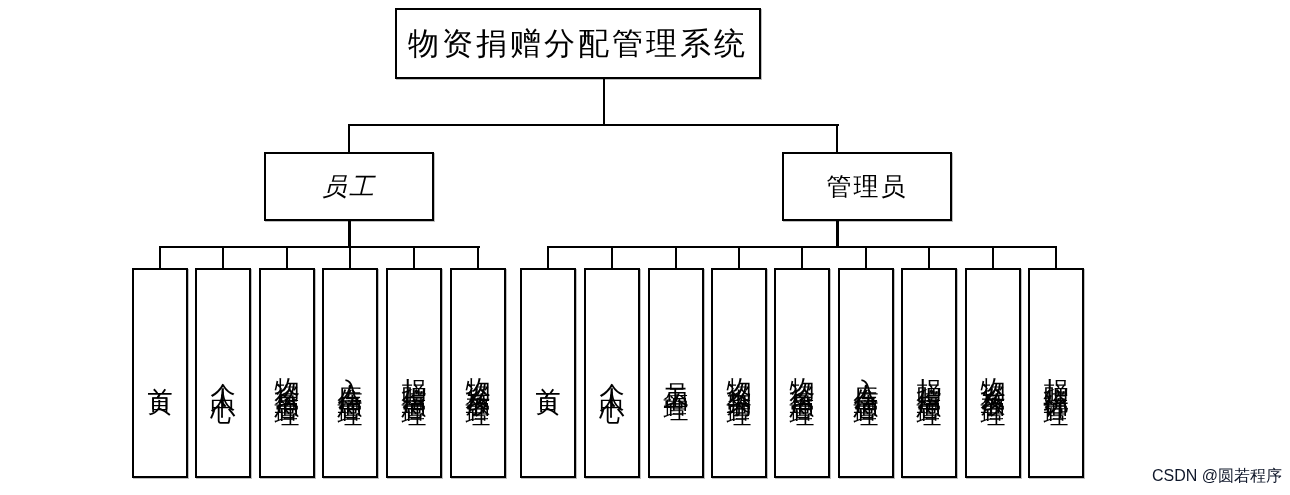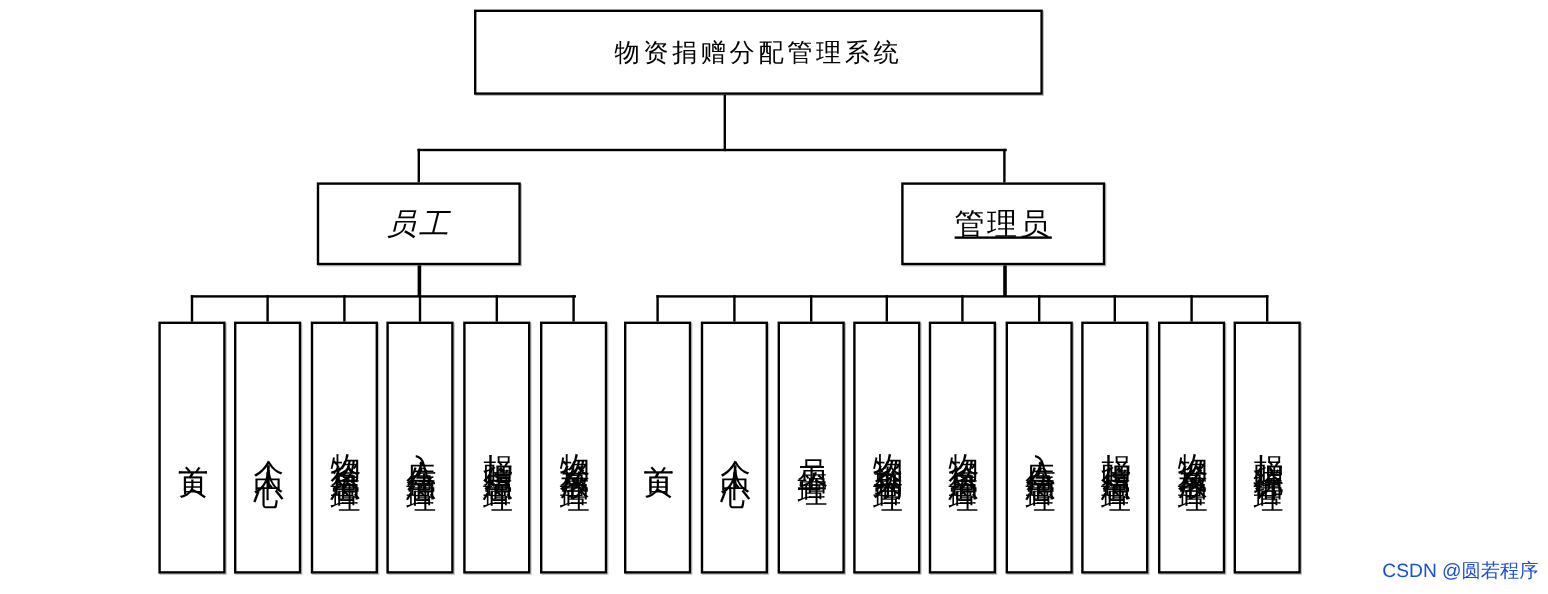--- a/index.html
+++ b/index.html
@@ -15,49 +15,49 @@
     position:absolute;
     background:#ffffff;
     border:2px solid #000000;
     box-sizing:border-box;
     display:flex;
     align-items:center;
     justify-content:center;
     box-shadow:1px 1px 0 rgba(0,0,0,0.25);
   }
   .root-box{
-    left:395px;top:8px;width:474px;height:71px;
-    font-size:21px;letter-spacing:3px;
+    left:395px;top:8px;width:366px;height:71px;
+    font-size:31px;letter-spacing:3px;
   }
   .l2-box{
     top:152px;width:170px;height:69px;
     font-size:25px;letter-spacing:2px;
   }
   .emp-box{left:264px;font-style:italic;}
-  .adm-box{left:751px;text-decoration:underline;}
+  .adm-box{left:782px;}
   .leaf{
     top:268px;width:56px;height:210px;
     font-size:25px;
   }
   .leaf span{
     writing-mode:vertical-rl;
     text-orientation:upright;
     letter-spacing:5px;
     line-height:1;
   }
   .line{position:absolute;background:#000000;}
   .v{width:2px;}
   .h{height:2px;}
   .v-bold{width:3px;}
   .watermark{
     position:absolute;
     right:8px;top:466px;
     font-size:16px;
     font-family:"Liberation Sans","DejaVu Sans",sans-serif;
-    color:#1d4ed8;
+    color:#0f172a;
   }
 </style>
 </head>
 <body>
 
 <div class="canvas">
 
   <div class="line v" style="left:603px;top:79px;height:47px;"></div>
   <div class="line h" style="left:348px;top:124px;width:491px;"></div>
   <div class="line v" style="left:348px;top:124px;height:30px;"></div>

